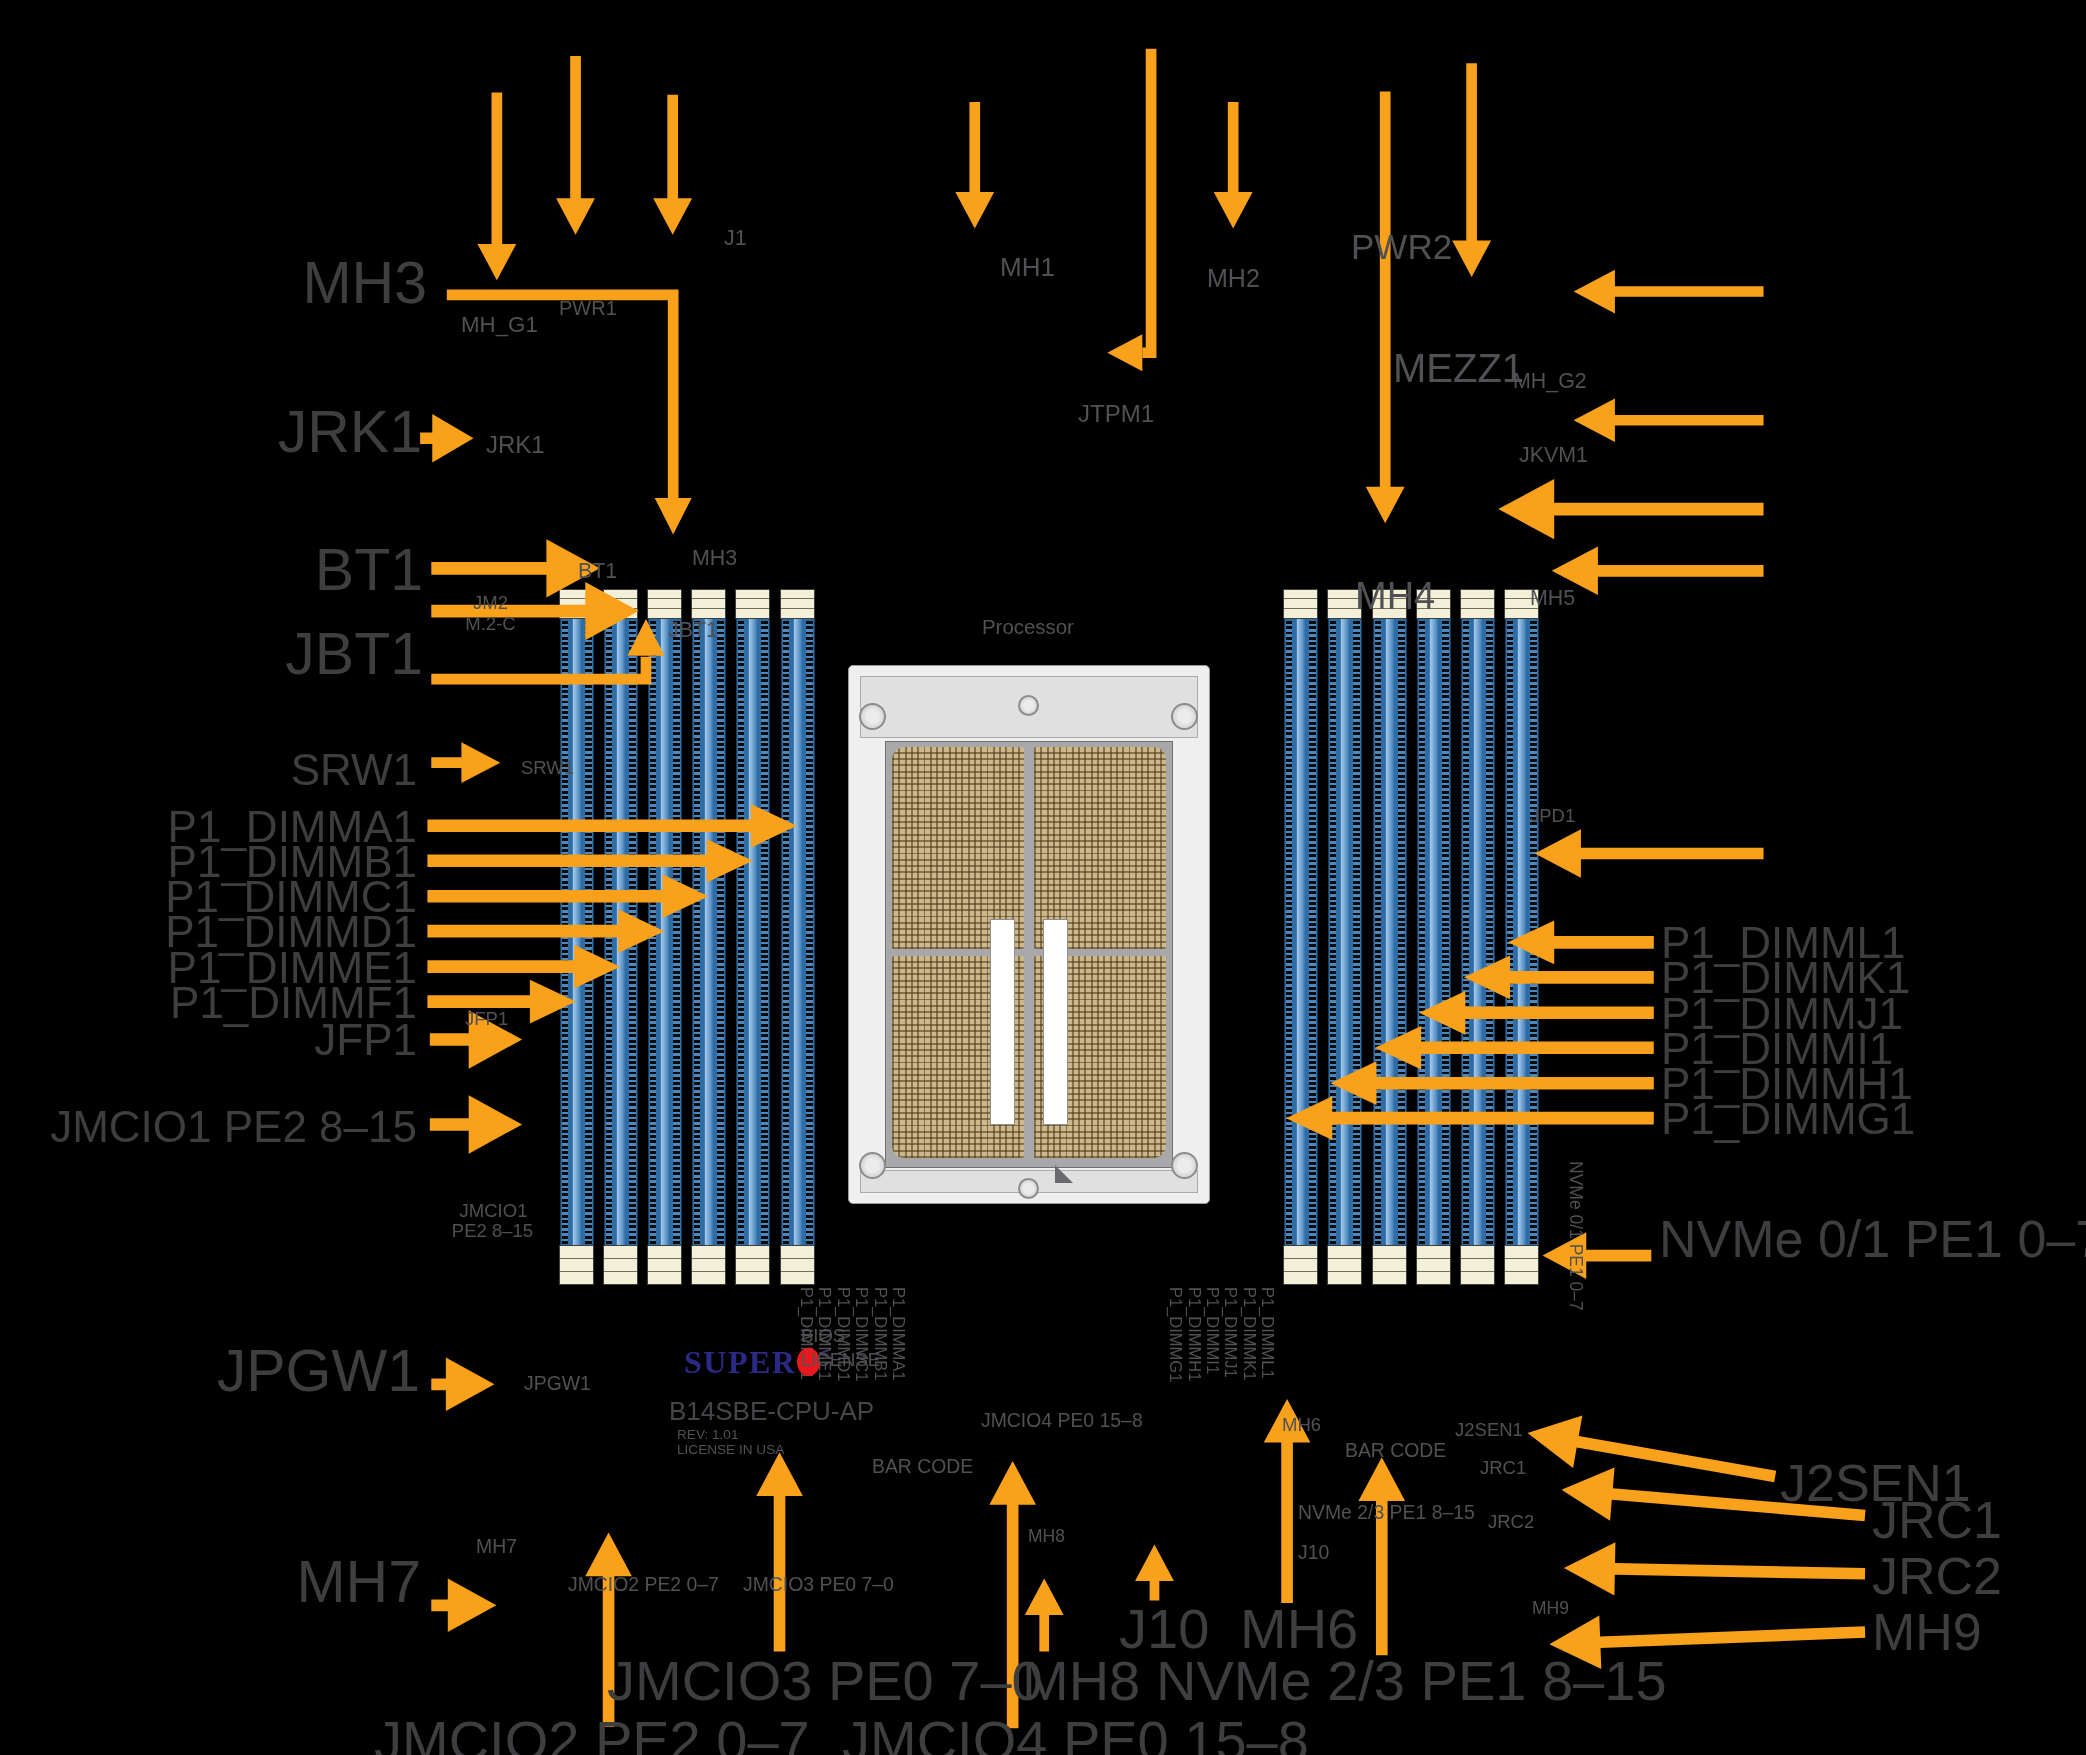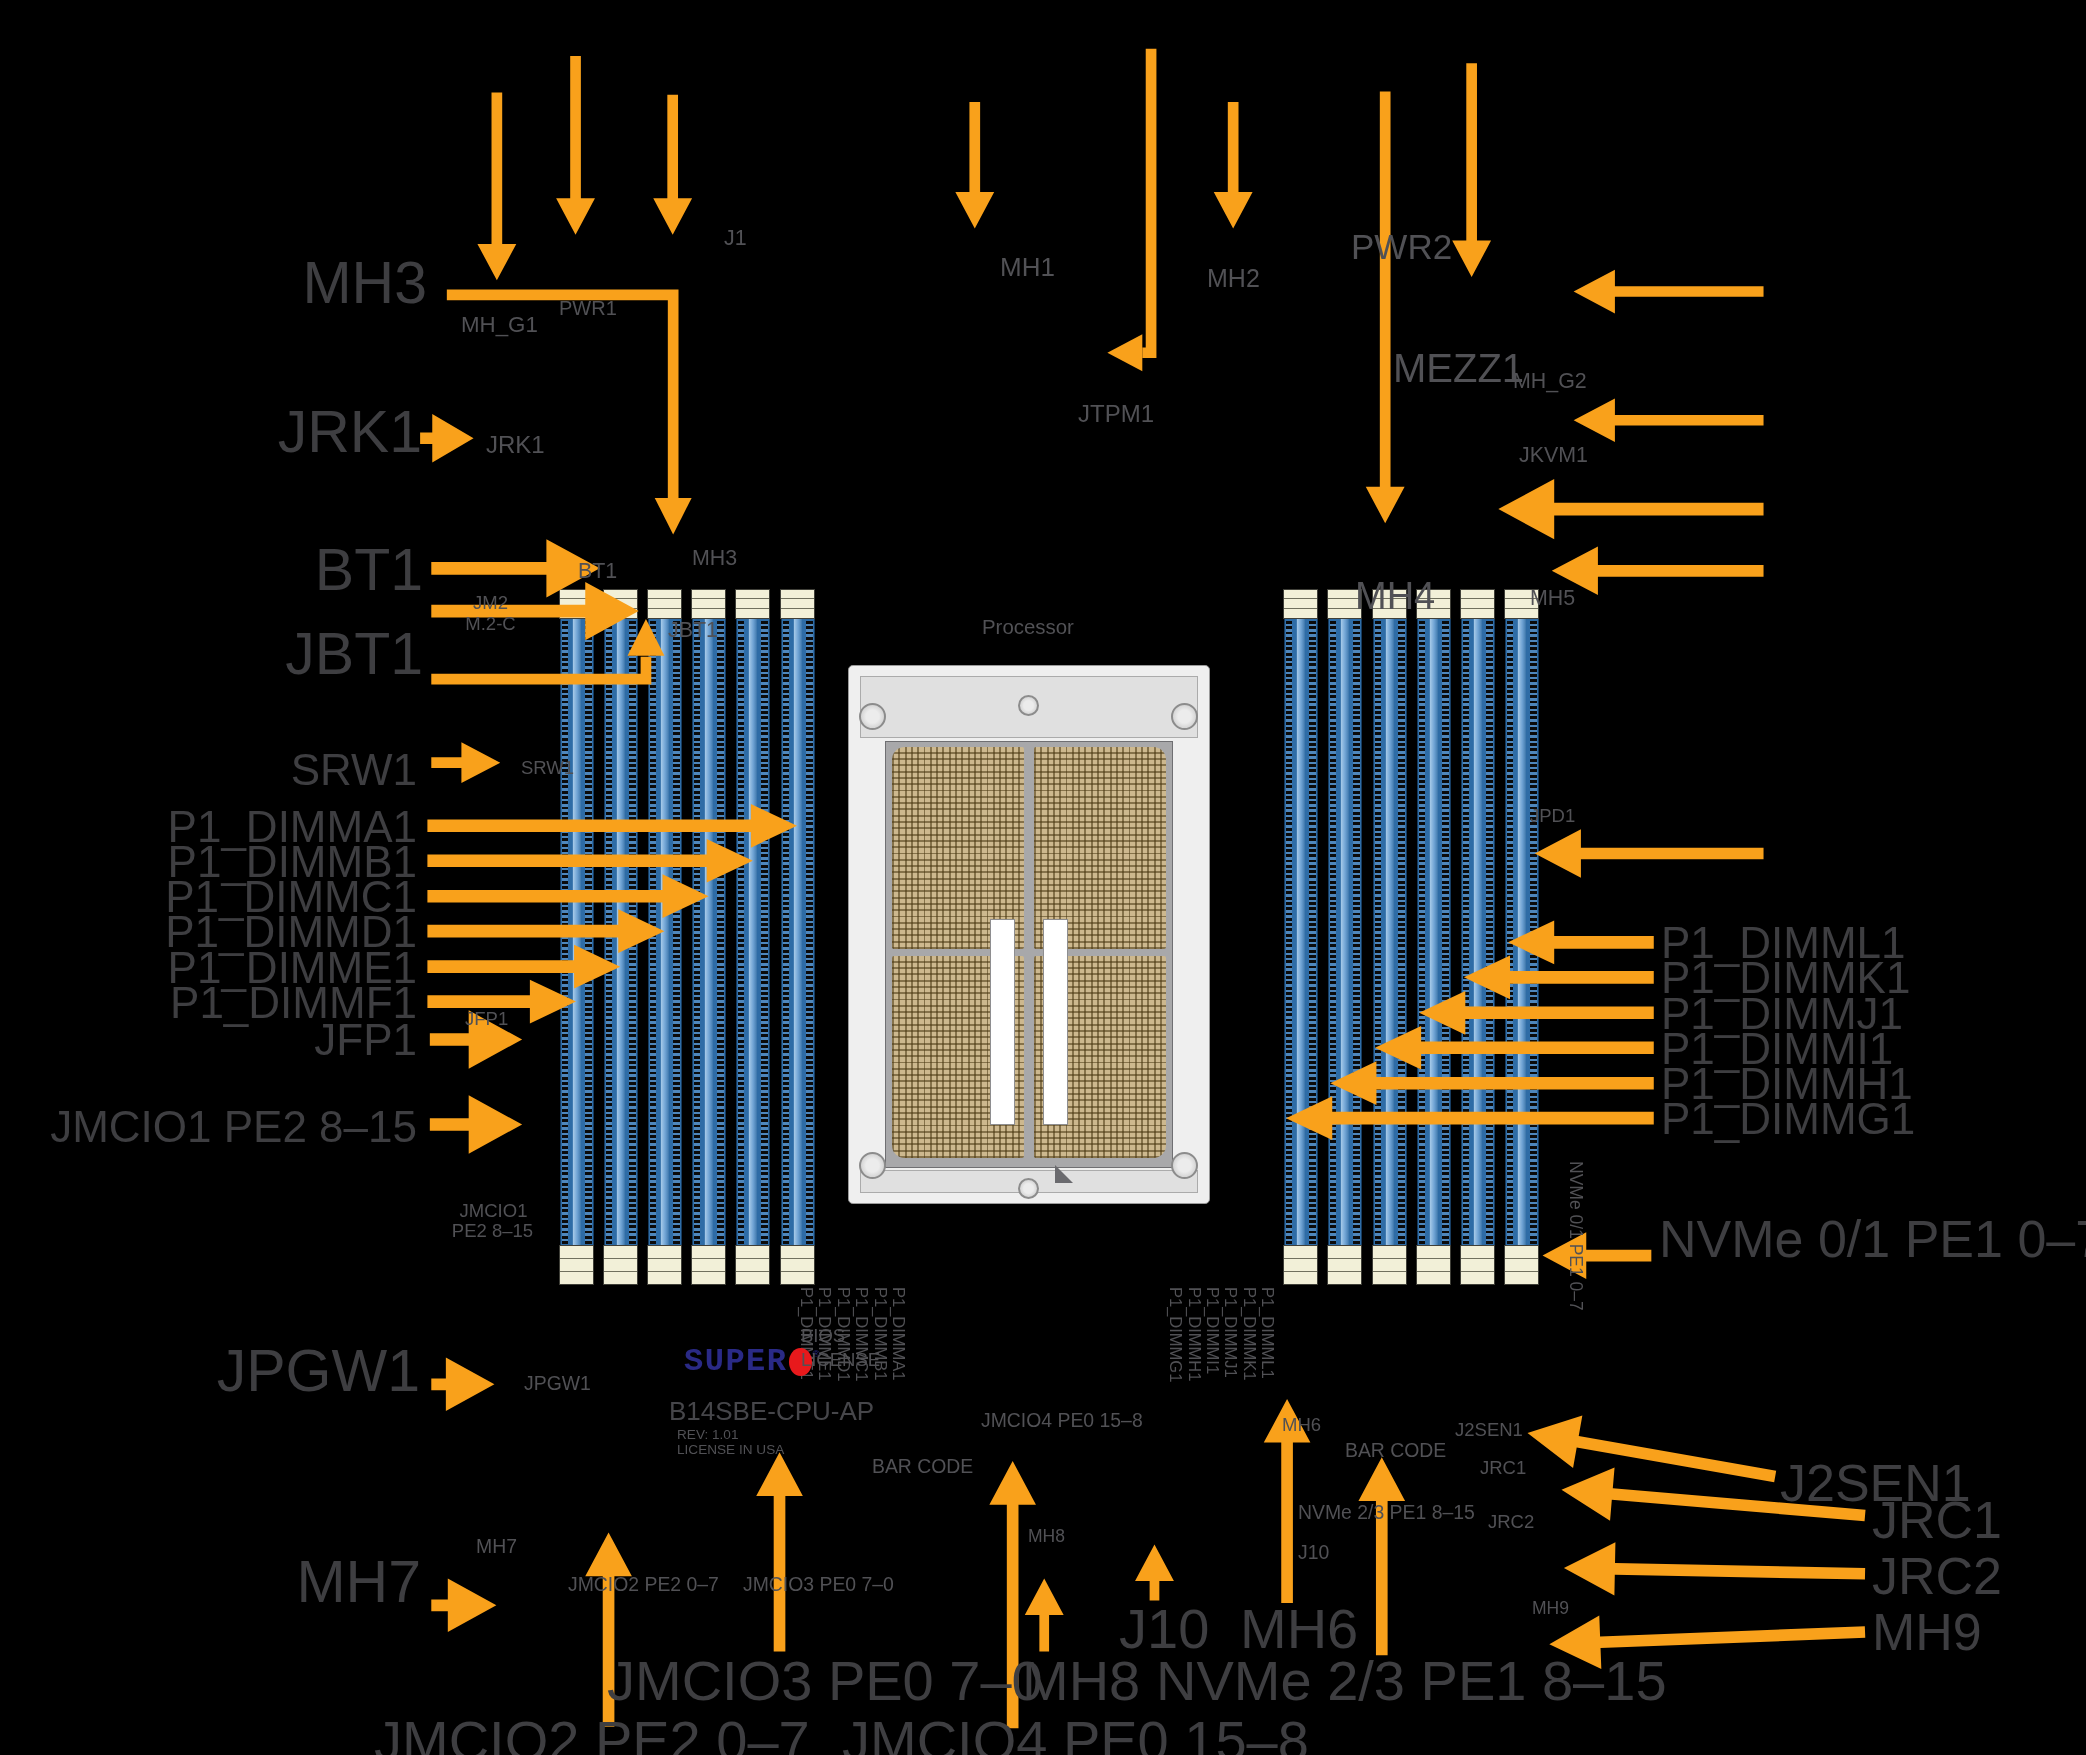--- a/index.html
+++ b/index.html
@@ -38,21 +38,21 @@
     background-image:repeating-linear-gradient(0deg,rgba(74,56,18,.55) 0 1.9px,transparent 1.9px 6.3px),
                      repeating-linear-gradient(90deg,rgba(74,56,18,.55) 0 1.9px,transparent 1.9px 6.3px);}
   .slotw{position:absolute;width:25px;height:206px;top:919px;background:#FFF;
          border:1.5px solid #8E8E90;box-sizing:border-box;z-index:2;}
   .screw{position:absolute;border-radius:50%;background:radial-gradient(#ECECEC 40%,#BFBFBF);
          border:2.4px solid #8C8C8C;box-sizing:border-box;z-index:2;}
   .tri{position:absolute;width:0;height:0;border-bottom:18.5px solid #6A6A6E;
        border-right:18.5px solid transparent;z-index:2;}
   
   .logo{position:absolute;left:684px;top:1346px;display:flex;align-items:center;z-index:4;}
-  .logo .txt{font-family:Liberation Mono, monospace;font-weight:bold;font-size:32px;
+  .logo .txt{font-family:Liberation Serif, serif;font-weight:bold;font-size:32px;
              color:#2A2A86;letter-spacing:1.5px;line-height:1;}
   .logo .dot{display:inline-block;width:23px;height:28px;background:#E8191C;border-radius:50%;
              margin-left:1px;}
   .logo .reg{font-size:9.7px;color:#2A2A86;vertical-align:top;position:relative;top:-8.7px;left:1px;}
 </style>
 </head>
 <body>
 
 <div id="canvas">
 

